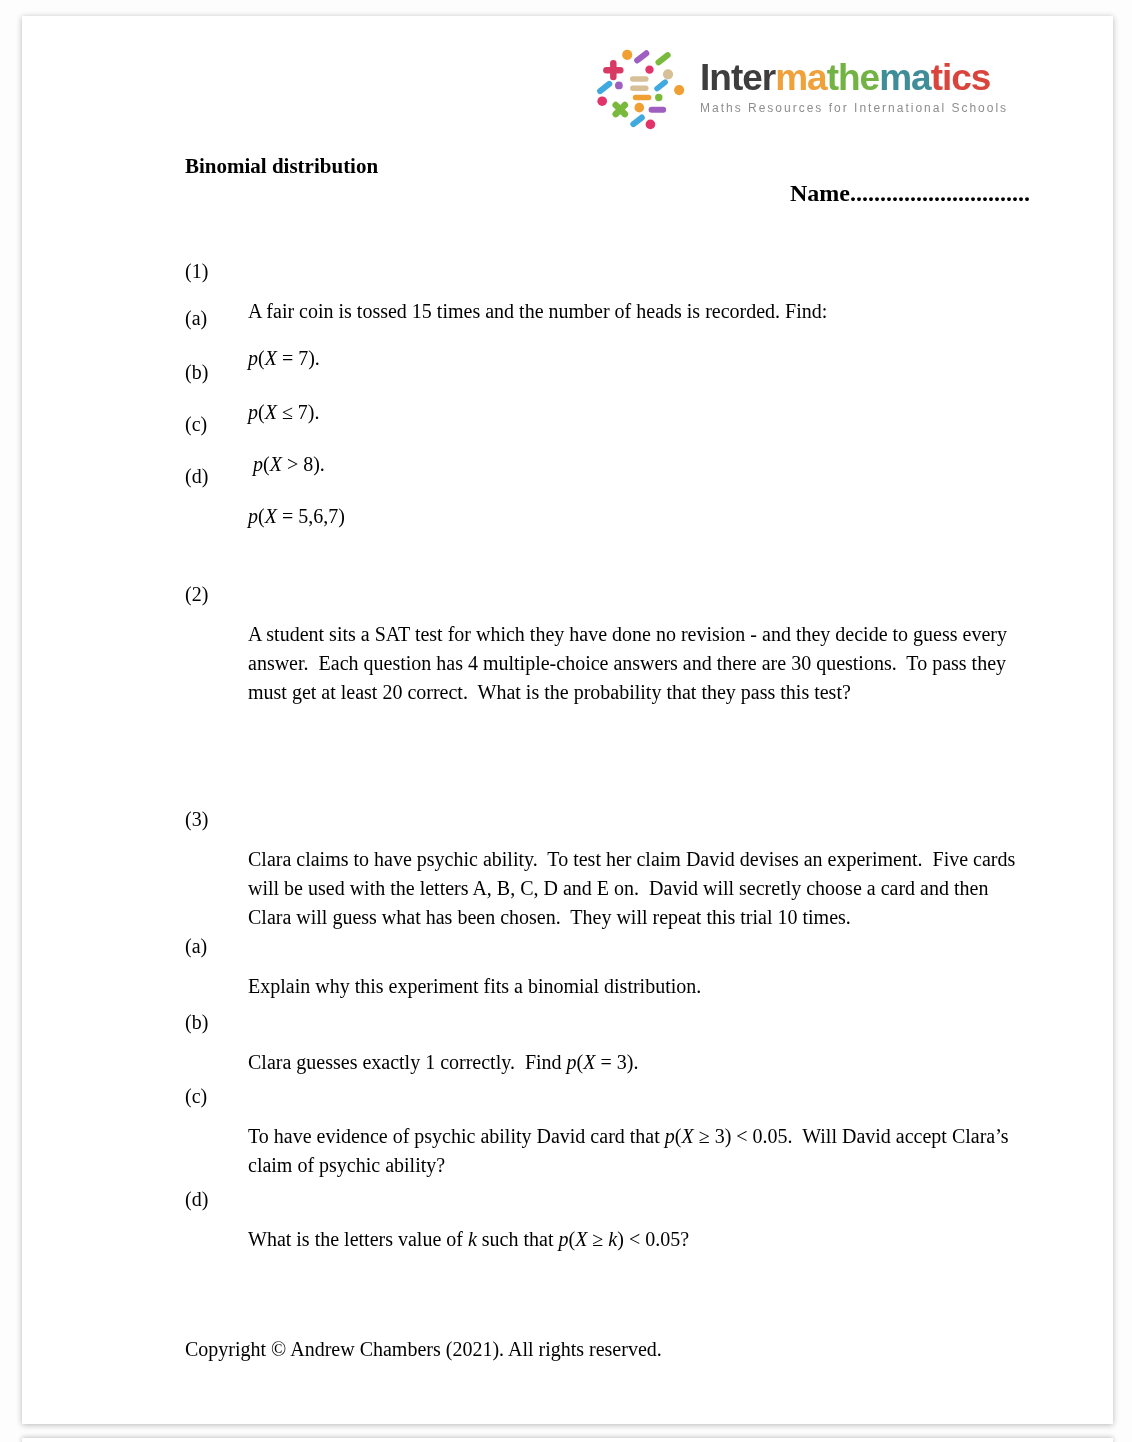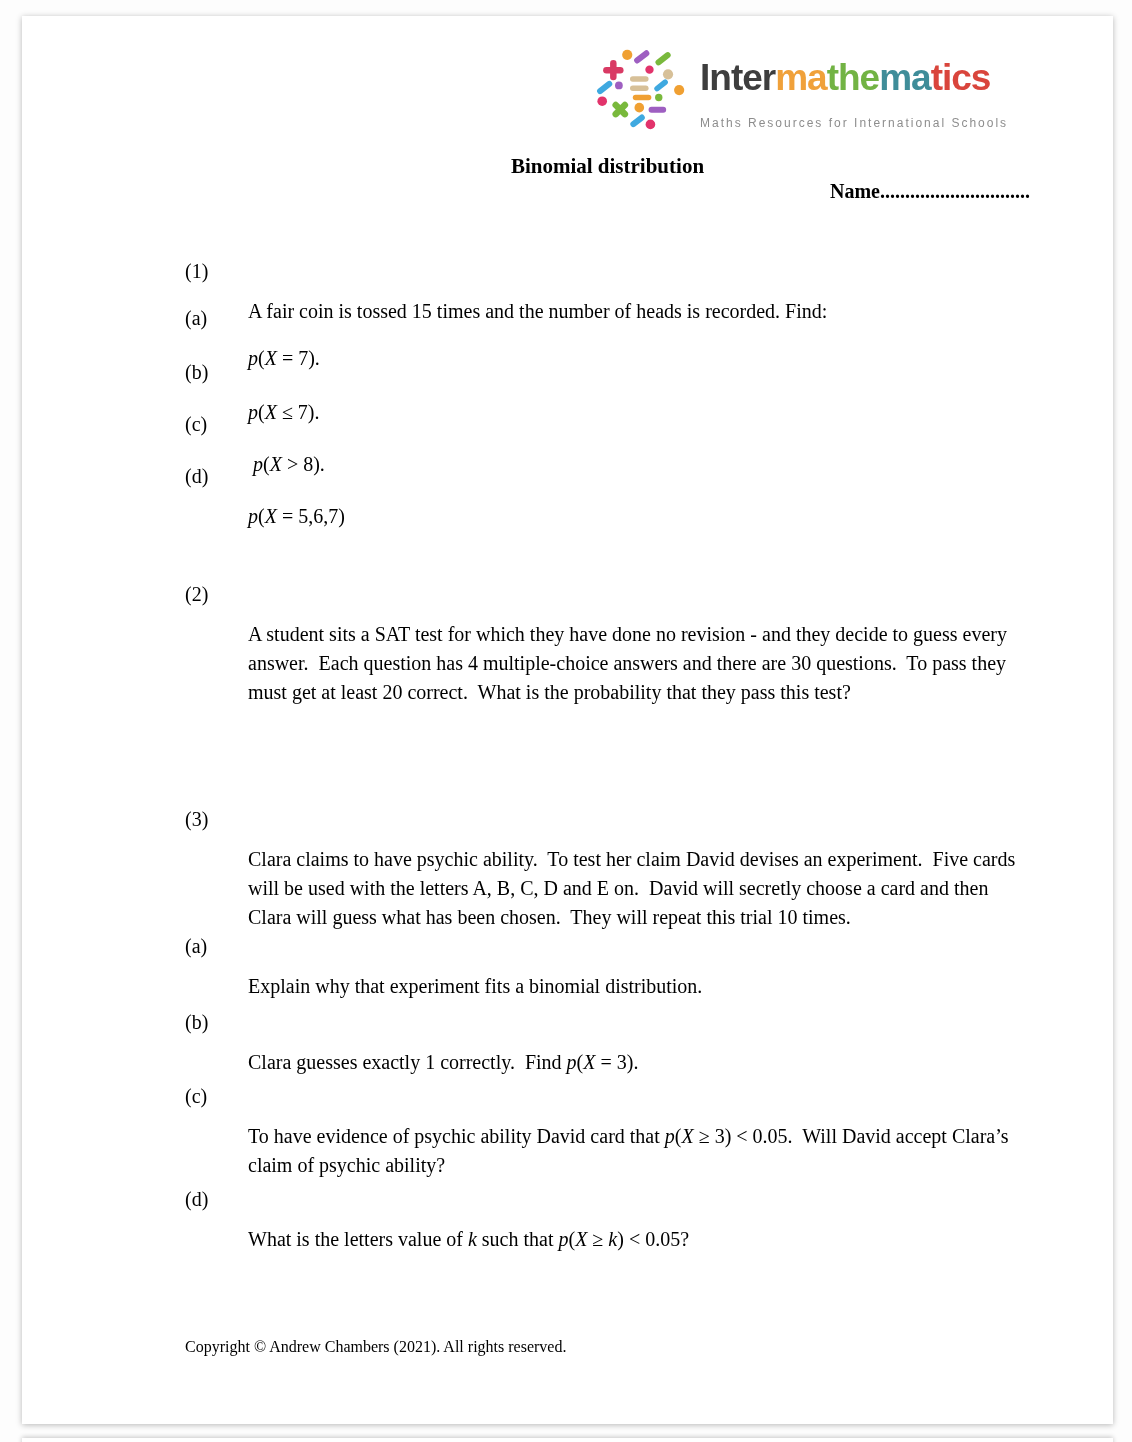--- a/index.html
+++ b/index.html
@@ -57,41 +57,40 @@
     font-size: 37px;
     line-height: 1;
     letter-spacing: -1px;
     white-space: nowrap;
   }
   .brand-tagline {
     font-family: "Liberation Sans", sans-serif;
     font-size: 12px;
     letter-spacing: 2px;
     color: #8d8d8d;
-    margin-top: 20px;
+    margin-top: 5px;
     white-space: nowrap;
   }
   
   .doc-title {
     position: absolute;
     left: 163px;
     top: 138px;
     width: 845px;
-    text-align: center;
     font-weight: bold;
     font-size: 21px;
   }
   .name-line {
     position: absolute;
     left: 163px;
     top: 164px;
     width: 845px;
     text-align: right;
     font-weight: bold;
-    font-size: 20px;
+    font-size: 24px;
   }
   
   .questions {
     position: absolute;
     left: 163px;
     top: 0;
     width: 845px;
   }
   .row {
     position: absolute;
@@ -111,21 +110,21 @@
     margin-top: 40px;
   }
   .math i {
     font-style: italic;
   }
   
   .footer {
     position: absolute;
     left: 163px;
     top: 1322px;
-    font-size: 16px;
+    font-size: 20px;
   }
 </style>
 </head>
 <body>
 
 <div class="page">
 
   <div class="logo">
     <svg class="logo-icon" viewBox="0 0 110 100" xmlns="http://www.w3.org/2000/svg">
 
@@ -193,21 +192,21 @@
       <div class="row" style="top: 564px;">
         <span class="lab">(2)</span>
         <span class="txt"><span>A student sits a SAT test for which they have done no revision - and they decide to guess every answer.  Each question has 4 multiple-choice answers and there are 30 questions.  To pass they must get at least 20 correct.  What is the probability that they pass this test?</span></span>
       </div>
       <div class="row" style="top: 789px;">
         <span class="lab">(3)</span>
         <span class="txt"><span>Clara claims to have psychic ability.  To test her claim David devises an experiment.  Five cards will be used with the letters A, B, C, D and E on.  David will secretly choose a card and then Clara will guess what has been chosen.  They will repeat this trial 10 times.</span></span>
       </div>
       <div class="row" style="top: 916px;">
         <span class="lab">(a)</span>
-        <span class="txt"><span>Explain why that experiment fits a binomial distribution.</span></span>
+        <span class="txt"><span>Explain why this experiment fits a binomial distribution.</span></span>
       </div>
       <div class="row" style="top: 992px;">
         <span class="lab">(b)</span>
         <span class="txt"><span>Clara guesses exactly 1 correctly.  Find </span><span class="math"><i>p</i>(<i>X</i> = 3)</span><span>.</span></span>
       </div>
       <div class="row" style="top: 1066px;">
         <span class="lab">(c)</span>
         <span class="txt"><span>To have evidence of psychic ability David card that </span><span class="math"><i>p</i>(<i>X</i> ≥ 3) &lt; 0.05</span><span>.  Will David accept Clara’s claim of psychic ability?</span></span>
       </div>
       <div class="row" style="top: 1169px;">

